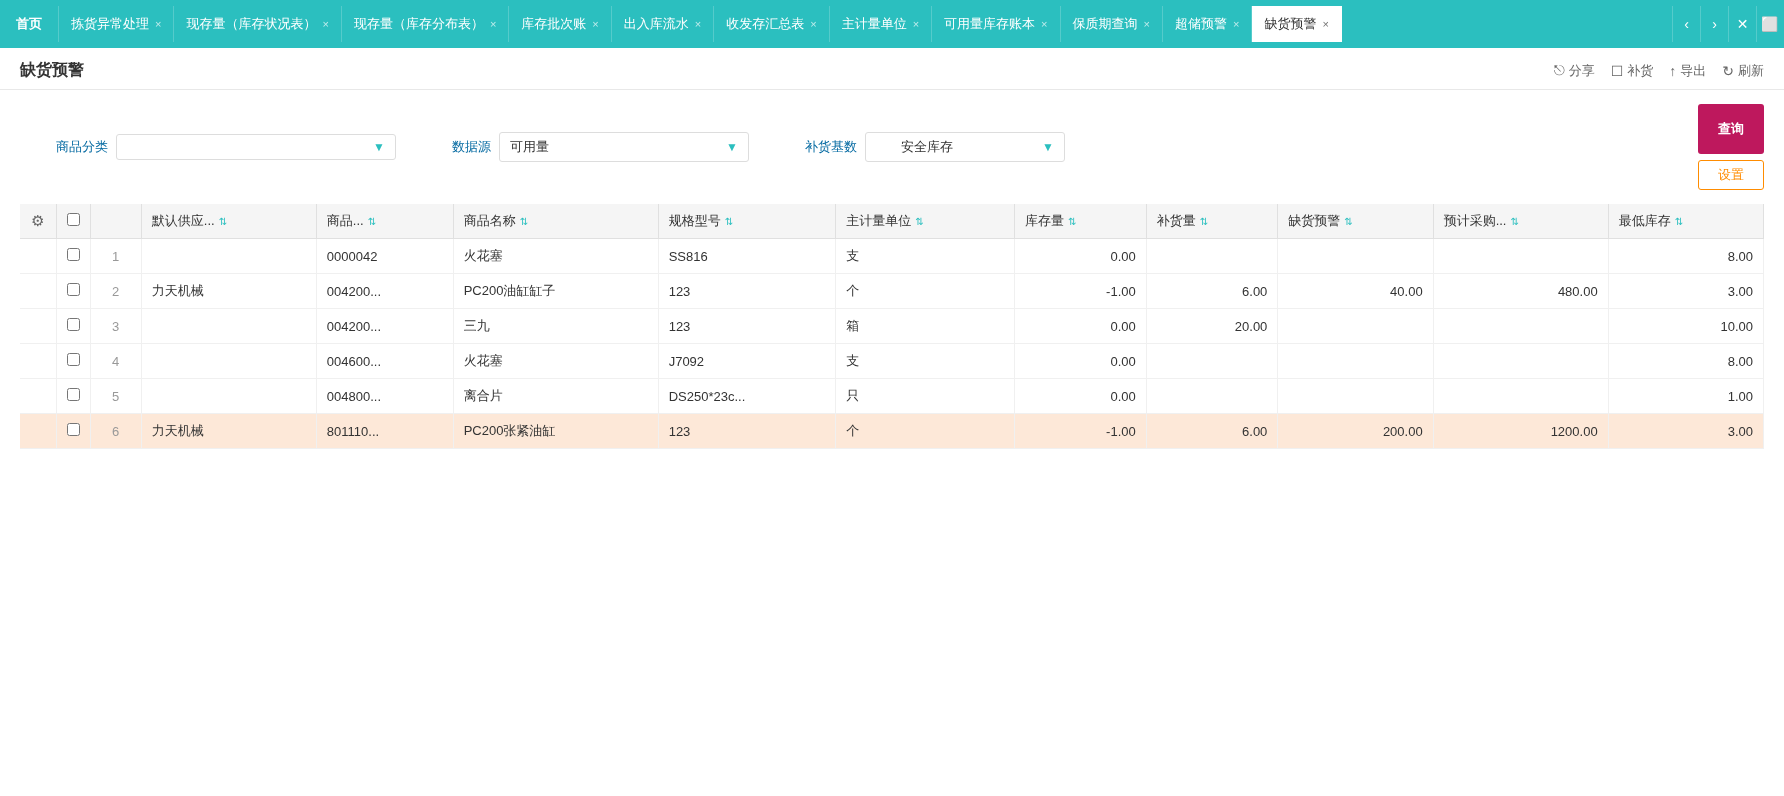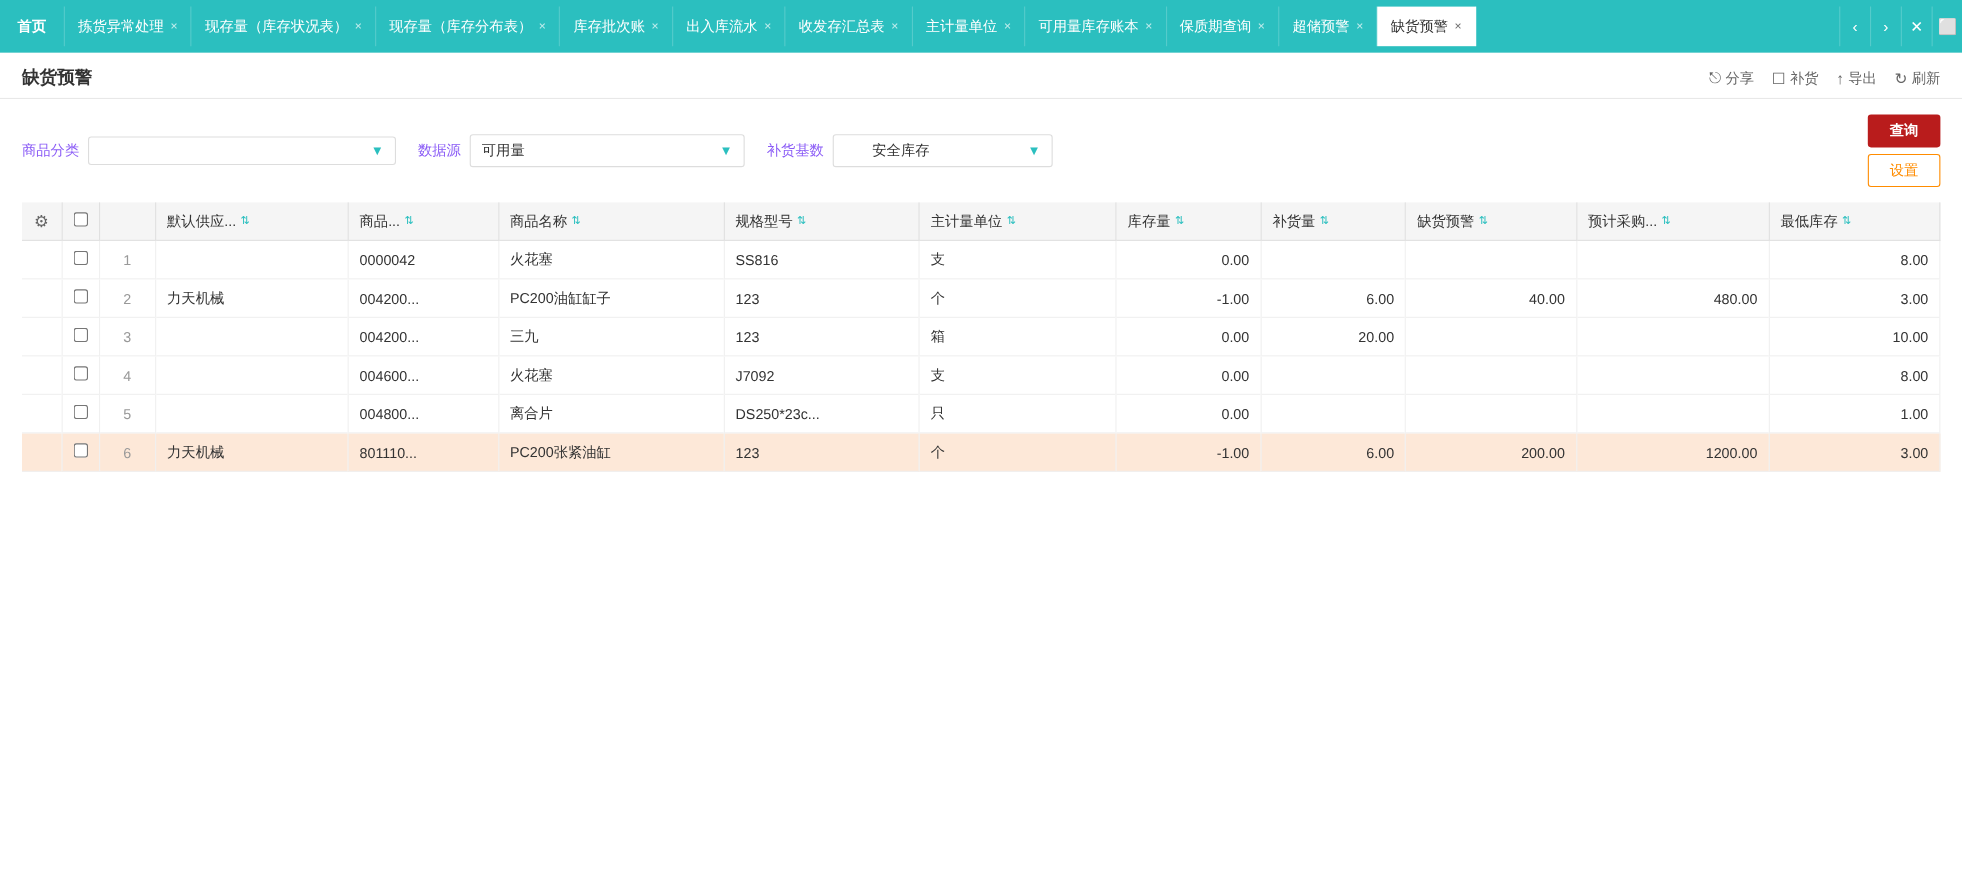--- a/index.html
+++ b/index.html
@@ -100,48 +100,49 @@
       padding: 14px 20px;
       gap: 20px;
       flex-wrap: wrap;
     }
     .filter-group {
       display: flex;
       align-items: center;
       gap: 8px;
     }
     .filter-label {
-      color: #8b5cf6;
+      color: #0369a1;
       font-size: 13px;
       white-space: nowrap;
+      margin-left: 36px;
     }
     .filter-select {
       display: flex;
       align-items: center;
       border: 1px solid #ddd;
       border-radius: 3px;
       padding: 5px 10px;
       background: #fff;
       min-width: 280px;
       justify-content: space-between;
       cursor: pointer;
       font-size: 13px;
       color: #999;
     }
     .filter-select.medium { min-width: 250px; justify-content: space-between; }
     .filter-select.small { min-width: 200px; padding-left: 35px; }
     .filter-select .chevron { color: #2bbfbf; font-size: 12px; }
     .filter-value { color: #333; }
 
     .btn-query {
-      background: #b91c1c;
+      background: #be185d;
       color: #fff;
       border: none;
       border-radius: 3px;
-      padding: 6px 20px;
+      padding: 16px 20px;
       cursor: pointer;
       font-size: 13px;
       font-weight: bold;
     }
     .btn-settings {
       background: #fff;
       color: #ff8c00;
       border: 1px solid #ff8c00;
       border-radius: 3px;
       padding: 5px 16px;

